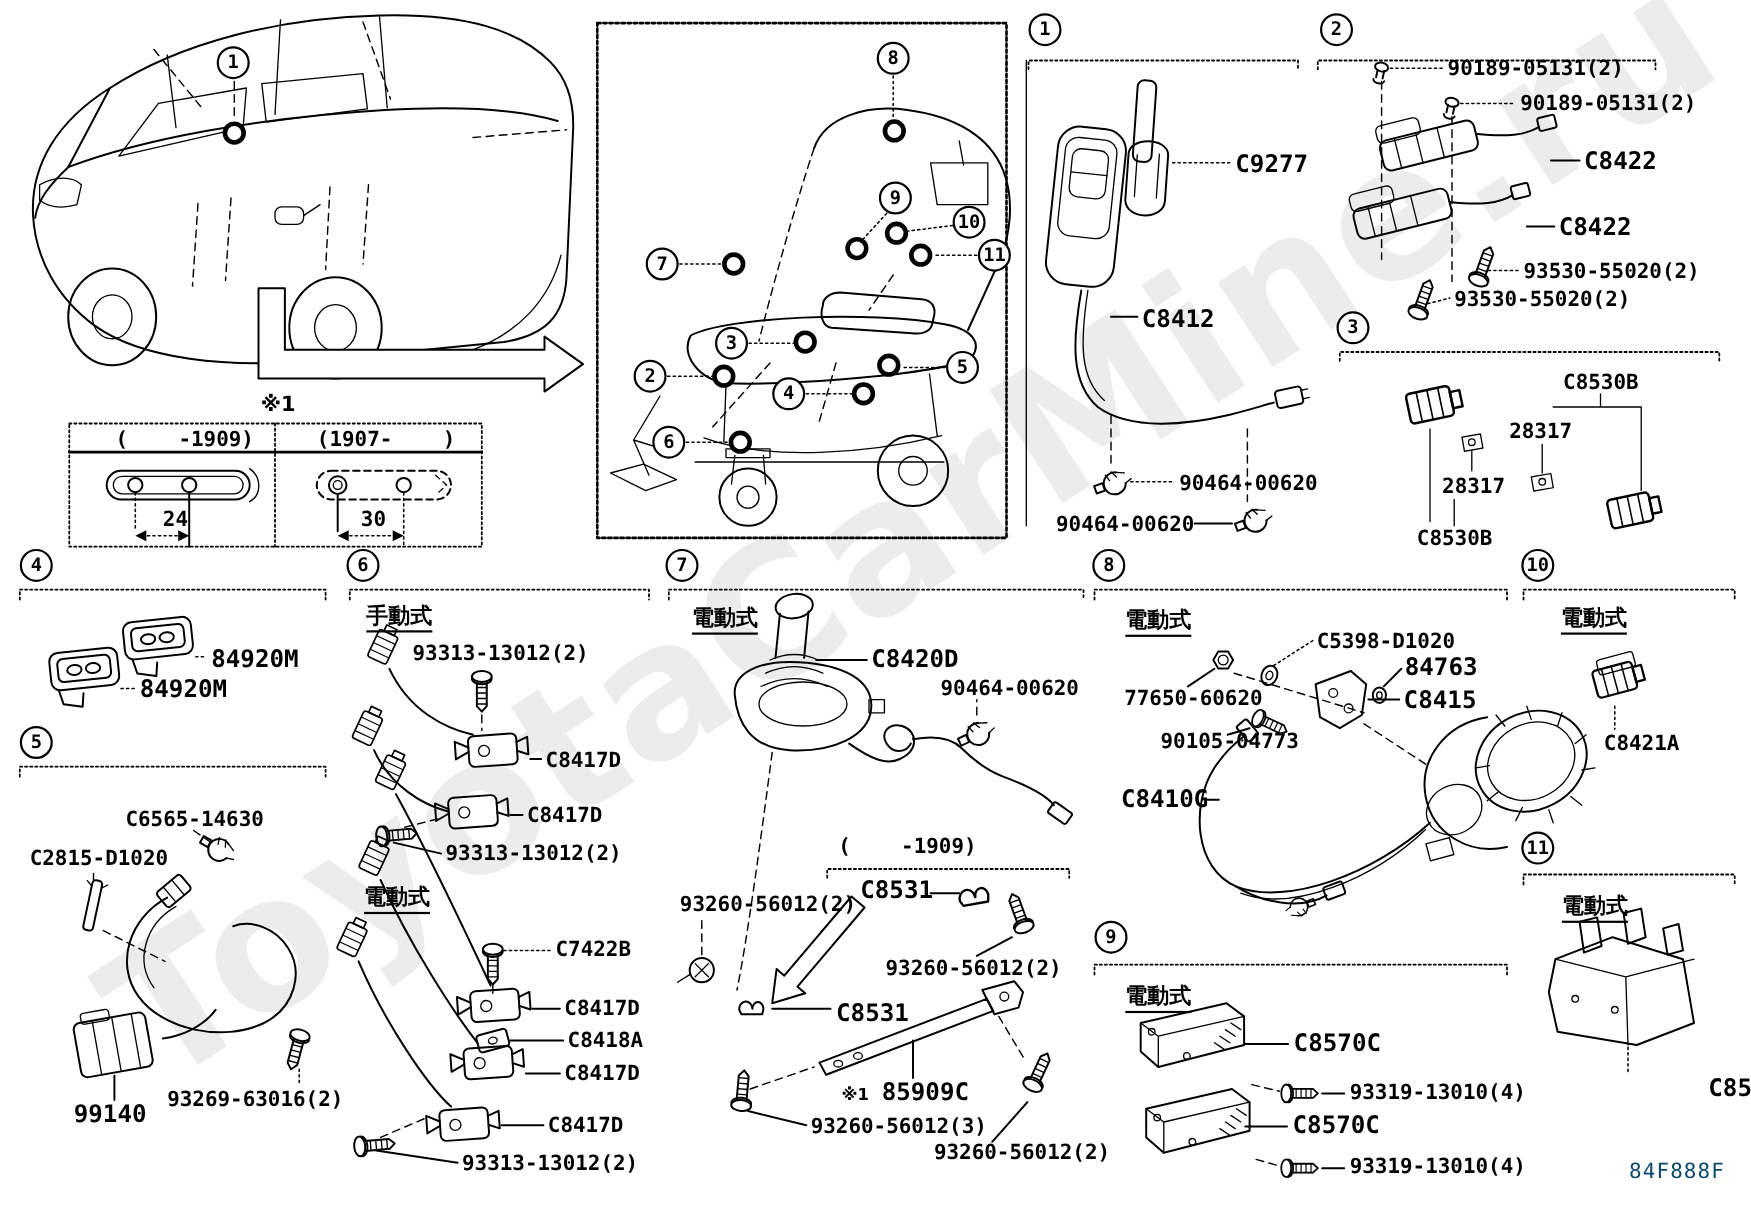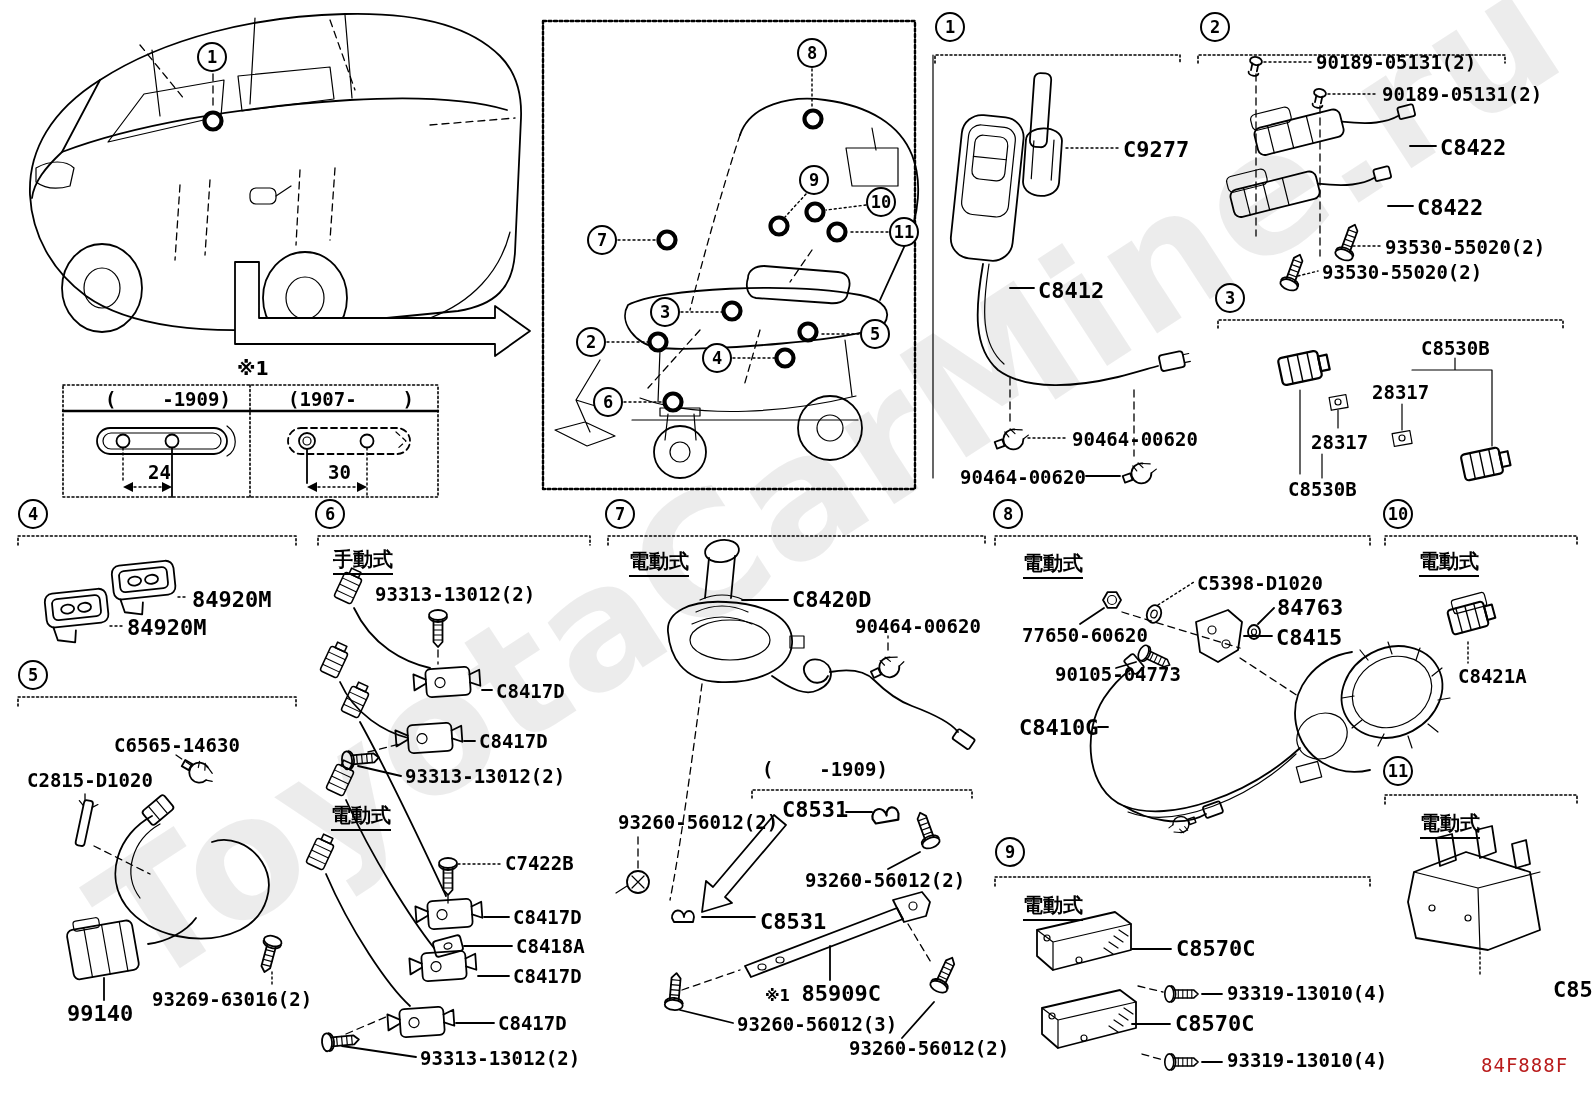--- a/index.html
+++ b/index.html
@@ -5,21 +5,21 @@
   html,body{margin:0;padding:0;background:#fff;}
   #canvas{position:relative;width:1592px;height:1099px;background:#fff;overflow:hidden;
           font-family:"DejaVu Sans Mono",monospace;}
   #wm{position:absolute;left:60px;top:860px;transform:rotate(-33deg);transform-origin:0 0;
       font:bold 168px "DejaVu Sans","Liberation Sans",sans-serif;color:rgba(0,0,0,0.075);
       white-space:nowrap;z-index:1;letter-spacing:2px;}
   svg.art{position:absolute;left:0;top:0;z-index:2;}
   .lbl{position:absolute;font:bold 19px/1 "DejaVu Sans Mono",monospace;color:#000;
        white-space:pre;z-index:3;}
   .big{font-size:22px;}
-  .code{font-weight:normal;letter-spacing:1px;color:#b91c1c;}
+  .code{font-weight:normal;letter-spacing:1px;color:#0c4a6e;}
   .jp{position:absolute;font:bold 20px/1 "DejaVu Sans","Liberation Sans",sans-serif;color:#000;
       z-index:3;border-bottom:2px solid #000;padding-bottom:4px;}
   .num{position:absolute;width:30px;height:30px;box-sizing:border-box;border:2.5px solid #000;
        border-radius:50%;background:#fff;display:flex;align-items:center;justify-content:center;
        font:bold 17px "DejaVu Sans Mono",monospace;color:#000;z-index:4;}
   .note{font:bold 15px "DejaVu Sans","Liberation Sans",sans-serif;}
   
   svg.art *{stroke:#000;fill:none;stroke-width:1.8;stroke-linecap:round;stroke-linejoin:round;}
   svg.art .thin{stroke-width:1.2;}
   svg.art .thk{stroke-width:2.4;}

